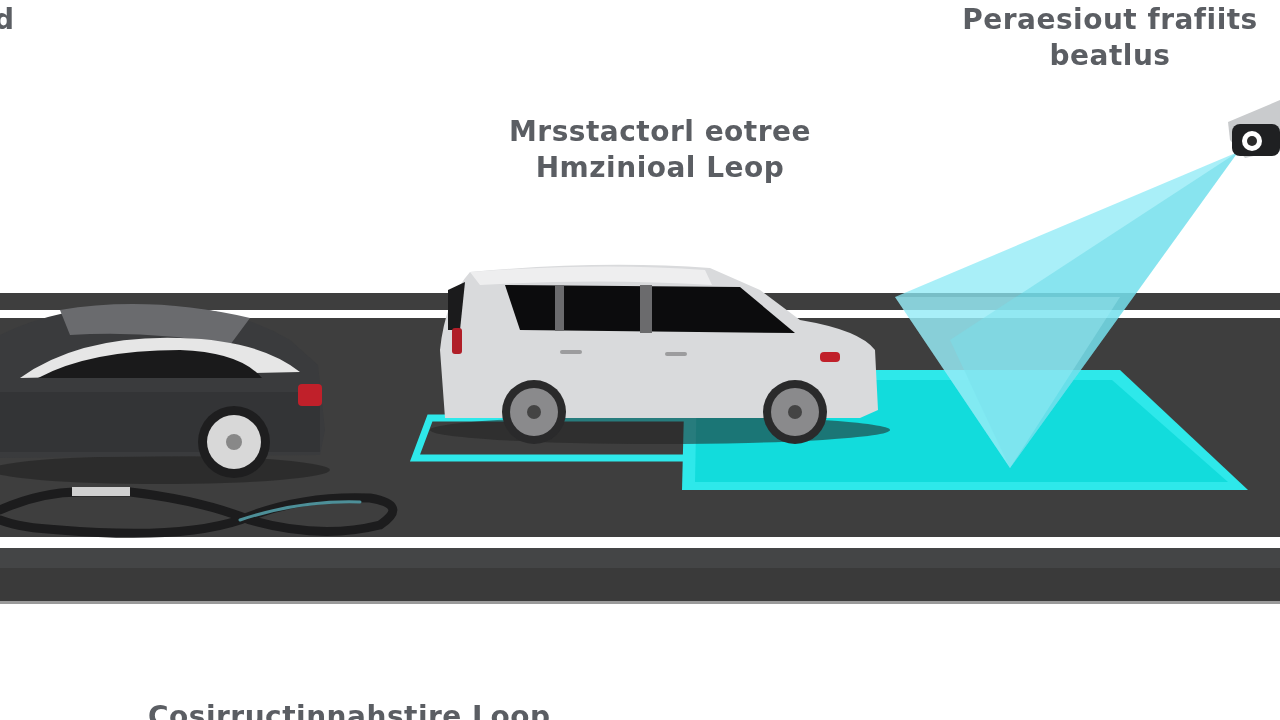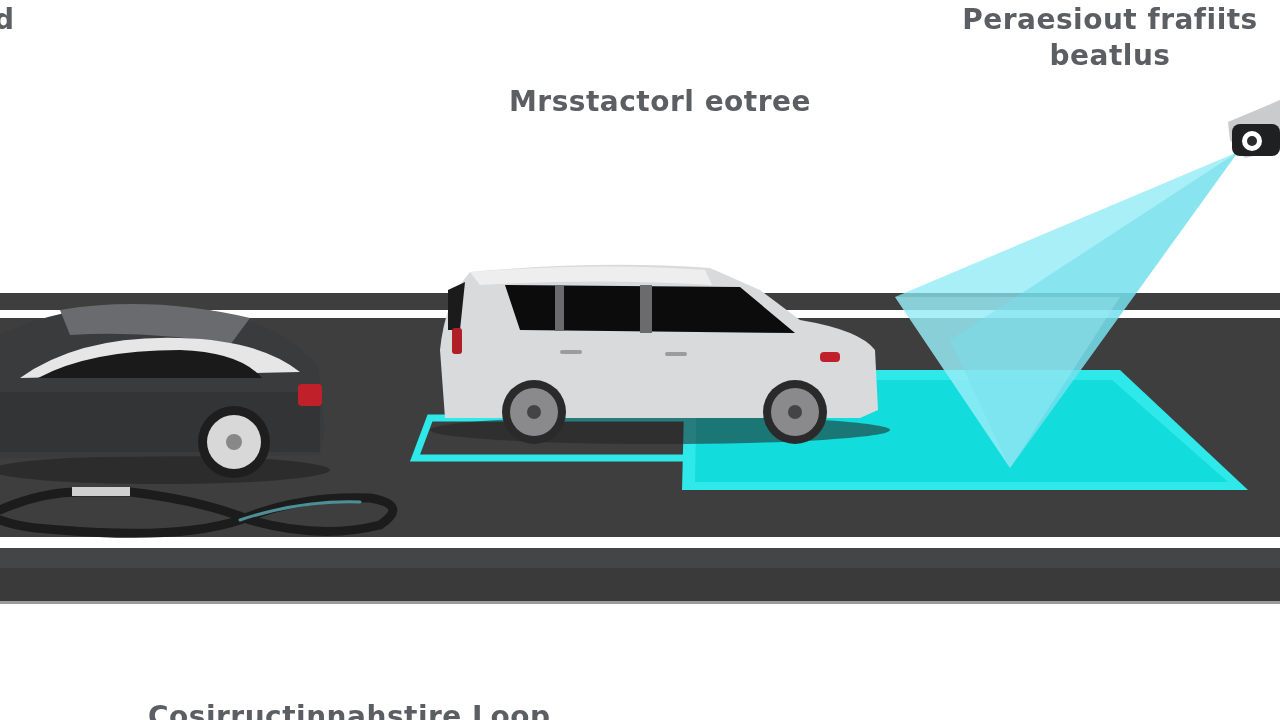--- a/index.html
+++ b/index.html
@@ -1,19 +1,19 @@
 <!DOCTYPE html>
 <html><head>
 <meta charset="utf-8">
 <style>
   html, body { margin: 0; padding: 0; }
   body { width: 1280px; height: 720px; background: #ffffff; position: relative; overflow: hidden; font-family: "DejaVu Sans", sans-serif; }
   .label { position: absolute; color: #5b5e63; font-weight: bold; font-size: 28px; line-height: 36px; text-align: center; letter-spacing: 0.5px; }
   #lbl-top-right { left: 930px; top: 2px; width: 360px; }
-  #lbl-center { left: 470px; top: 84px; width: 380px; }
+  #lbl-center { left: 470px; top: 114px; width: 380px; }
   #lbl-bottom { left: 120px; top: 675px; width: 420px; text-align: left; padding-left: 28px; margin-top: 24px; }
   #lbl-corner { left: -6px; top: 2px; width: 30px; text-align: left; }
   svg.scene { position: absolute; left: 0; top: 0; }
 </style>
 </head>
 <body>
 
 <svg class="scene" width="1280" height="720" viewBox="0 0 1280 720">
 
   <g>
@@ -87,14 +87,15 @@
   </g>
 </svg>
 
 <div class="label" id="lbl-corner">d</div>
 <div class="label" id="lbl-top-right">
   <div>Peraesiout frafiits</div>
   <div>beatlus</div>
 </div>
 <div class="label" id="lbl-center">
   <div>Mrsstactorl eotree</div>
+  <div>Hmzinioal Leop</div>
 </div>
 <div class="label" id="lbl-bottom">Cosirructinnahstire Loop</div>
 
 </body></html>

